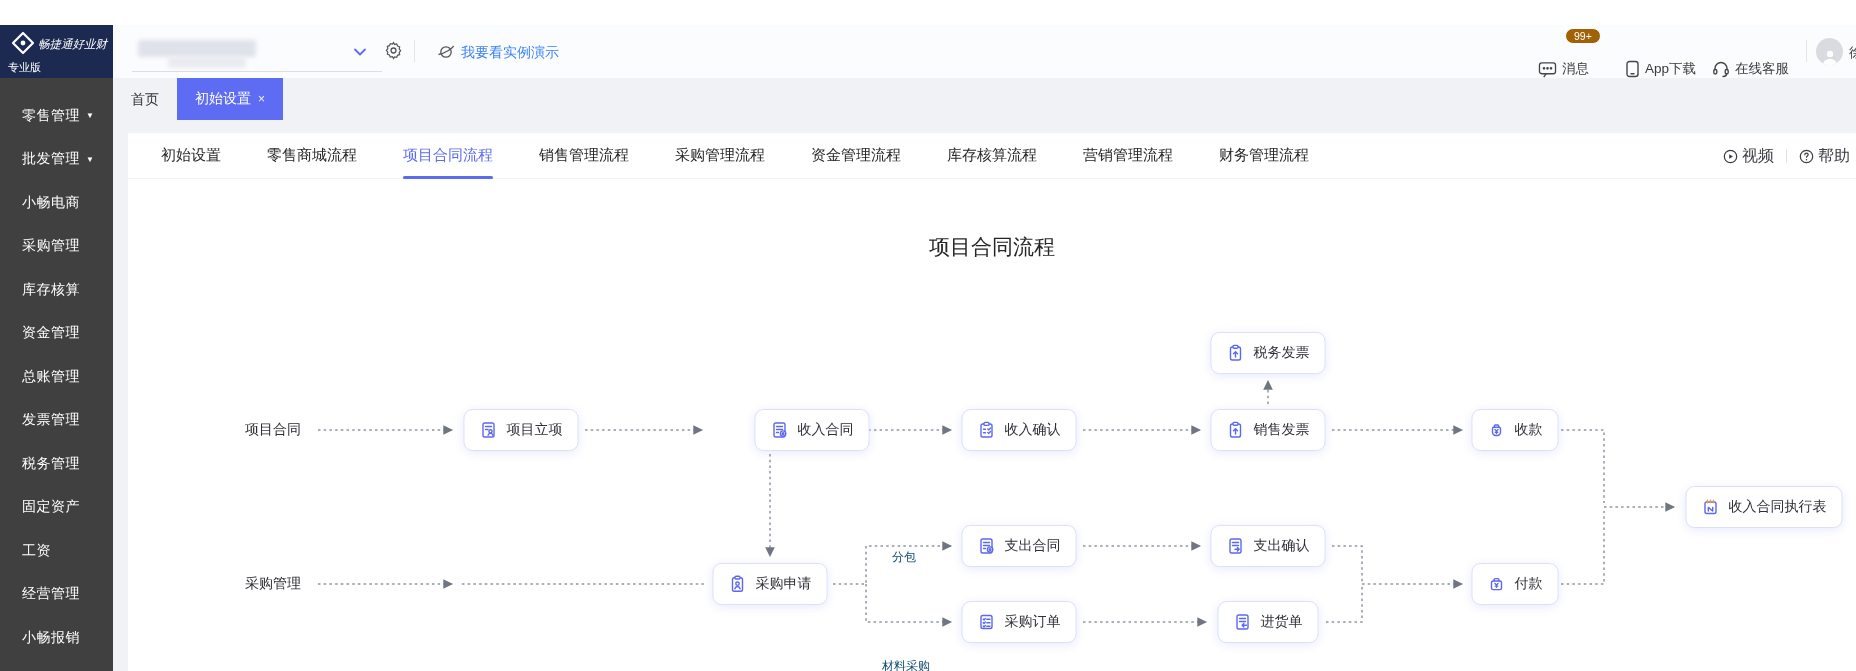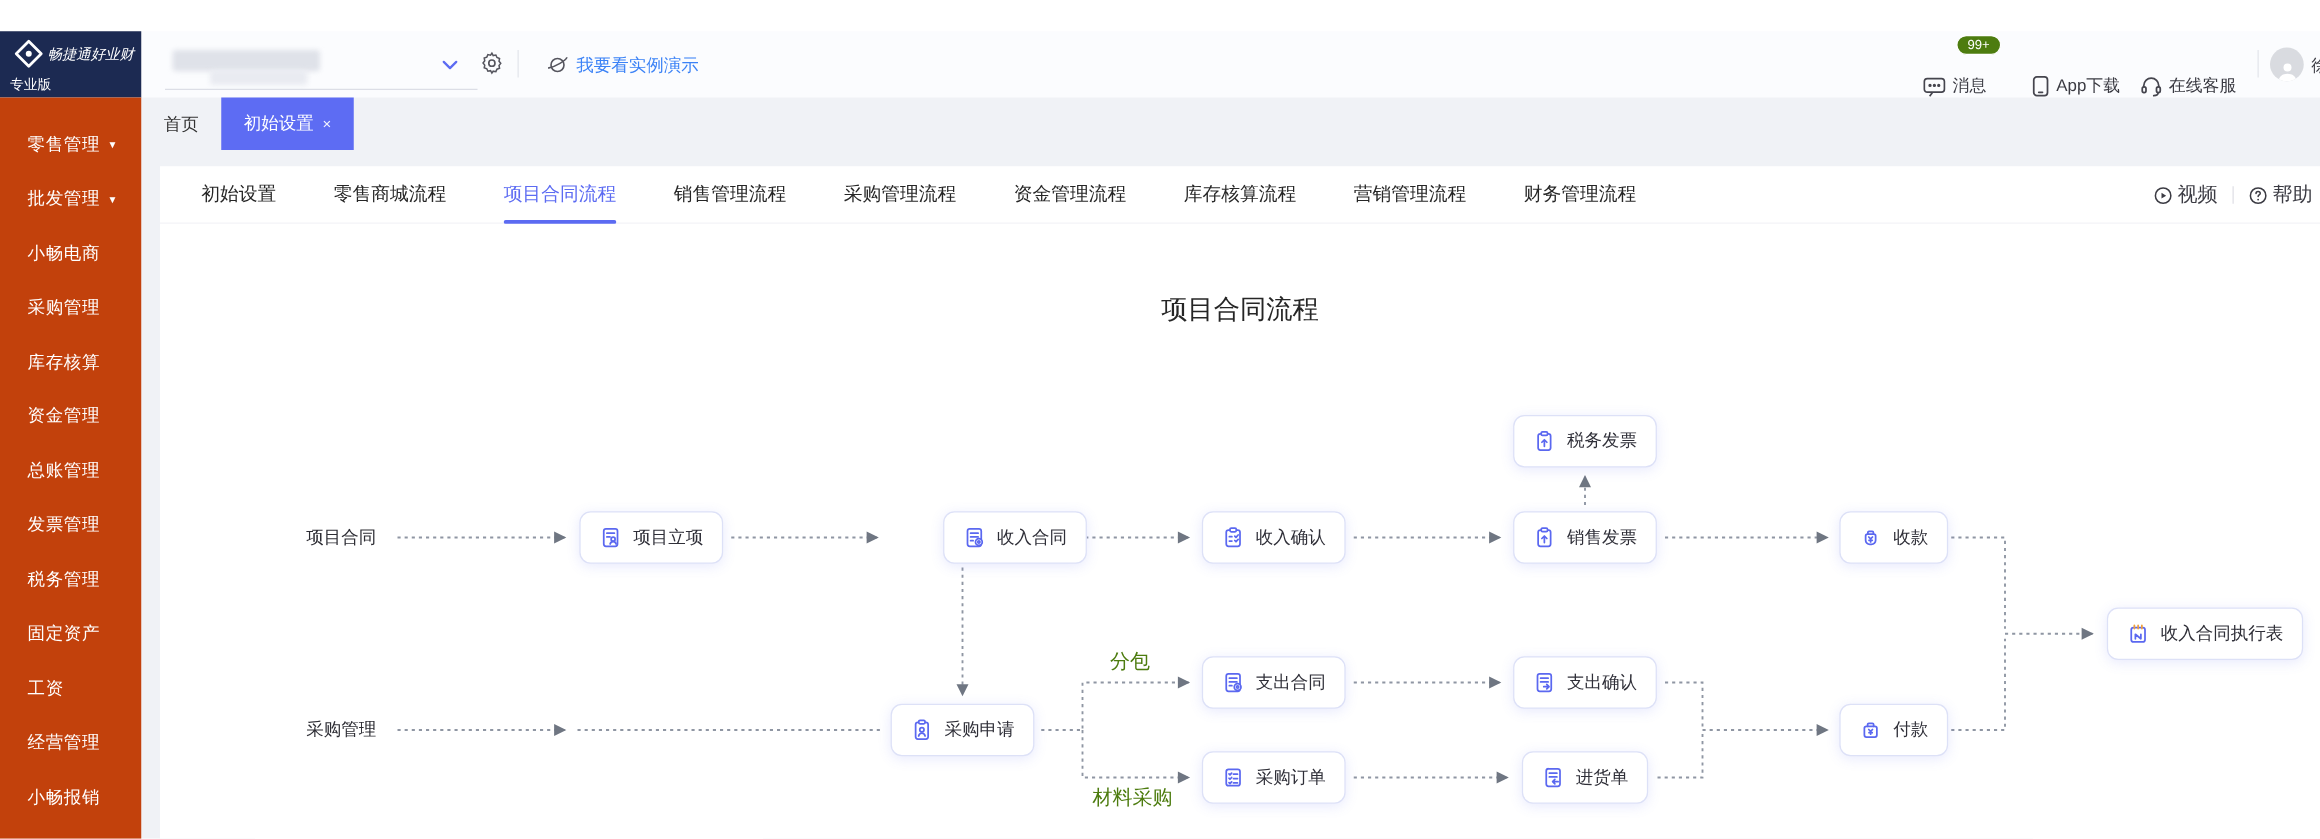--- a/index.html
+++ b/index.html
@@ -18,36 +18,36 @@
   .blur2 { position:absolute; left:55px; top:31px; width:78px; height:12px; background:#e9ebf1; border-radius:3px; filter:blur(2px); }
   .sel-underline { position:absolute; left:19px; top:46px; width:250px; border-bottom:1px solid #dcdee6; }
   .chevron { position:absolute; left:239px; top:19px; }
   .gear { position:absolute; left:271px; top:16px; }
   .tb-div { position:absolute; width:1px; height:22px; background:#e4e5eb; top:15px; }
   .planet { position:absolute; left:323px; top:17px; }
   .demo-text { position:absolute; left:348px; top:19px; font-size:14px; color:#3b82f6; cursor:pointer; }
 
   .tb-item { position:absolute; top:0; height:53px; display:flex; align-items:flex-end; gap:5px;
              font-size:13.5px; color:#3a3a42; cursor:pointer; }
-  .badge { position:absolute; left:1452px; top:3px; background:#4d7c0f; color:#fff; font-size:10.5px;
+  .badge { position:absolute; left:1452px; top:3px; background:#a16207; color:#fff; font-size:10.5px;
            padding:1px 8px; border-radius:9px; border:1px solid #fff; z-index:6; }
   .avatar { position:absolute; left:1703px; top:13px; width:27px; height:27px; border-radius:50%;
             background:#d9dbe0; display:flex; align-items:flex-end; justify-content:center; overflow:hidden; }
   .uname { position:absolute; left:1736px; top:19px; font-size:13.5px; color:#3a3a42; white-space:nowrap; }
 
   
   .tabstrip { position:absolute; left:113px; top:78px; right:0; height:42px; background:#f0f2f6; z-index:4; }
   .tab-home { position:absolute; left:0; width:64px; height:42px; line-height:42px; text-align:center;
               font-size:14px; color:#333; cursor:pointer; }
   .tab-active { position:absolute; left:64px; width:106px; height:42px; background:#5d6cf3; color:#fff;
                 display:flex; align-items:center; justify-content:center; gap:7px; font-size:14px; cursor:pointer; }
   .tab-close { font-size:12px; opacity:.92; cursor:pointer; }
 
   
-  .sidebar { position:absolute; left:0; top:78px; width:113px; height:593px; background:#c2410c; z-index:5;
+  .sidebar { position:absolute; left:0; top:78px; width:113px; height:593px; background:#404040; z-index:5;
              padding-top:16px; }
   .side-item { height:43.5px; display:flex; align-items:center; padding-left:22px; color:#fff;
                font-size:14px; letter-spacing:.5px; cursor:pointer; white-space:nowrap; }
   .side-caret { font-size:8px; margin-left:6px; color:#fff; }
 
   
   .page-bg { position:absolute; left:113px; top:120px; right:0; bottom:0; background:#f0f2f6; }
   .card { position:absolute; left:128px; top:133px; right:0; bottom:0; background:#fff; }
 
   .content-tabs { position:relative; height:46px; display:flex; align-items:center; gap:46px;
@@ -68,21 +68,21 @@
   
   .flow-layer { position:absolute; left:0; top:0; width:1856px; height:671px; z-index:8; pointer-events:none; }
   .flow-layer > * { pointer-events:auto; }
   .edges { position:absolute; left:0; top:0; }
   .node { position:absolute; transform:translate(-50%,-50%); background:#fff; border:1px solid #dde1f7;
           border-radius:9px; box-shadow:0 2px 10px rgba(91,106,240,.15); padding:11px 15px;
           display:flex; align-items:center; gap:9px; font-size:14px; color:#2f2f38; white-space:nowrap;
           cursor:pointer; }
   .nicon { width:18px; height:18px; display:flex; }
   .row-label { position:absolute; transform:translate(-50%,-50%); font-size:14px; color:#2c2c33; white-space:nowrap; }
-  .edge-label { position:absolute; transform:translate(-50%,-50%); font-size:16px; color:#4d7c0f; white-space:nowrap; }
+  .edge-label { position:absolute; transform:translate(-50%,-50%); font-size:12px; color:#0c4a6e; white-space:nowrap;margin-top:27px; }
 </style>
 </head>
 <body>
 
 <div class="logo-block">
   <span class="logo-mark">
     <svg width="26" height="26" viewBox="0 0 26 26" fill="none">
       <path d="M13 3 L23 13 L13 23 L3 13 Z" stroke="#fff" stroke-width="2.2" stroke-linejoin="round"></path>
       <circle cx="13" cy="13" r="2.4" fill="#fff"></circle>
     </svg>

